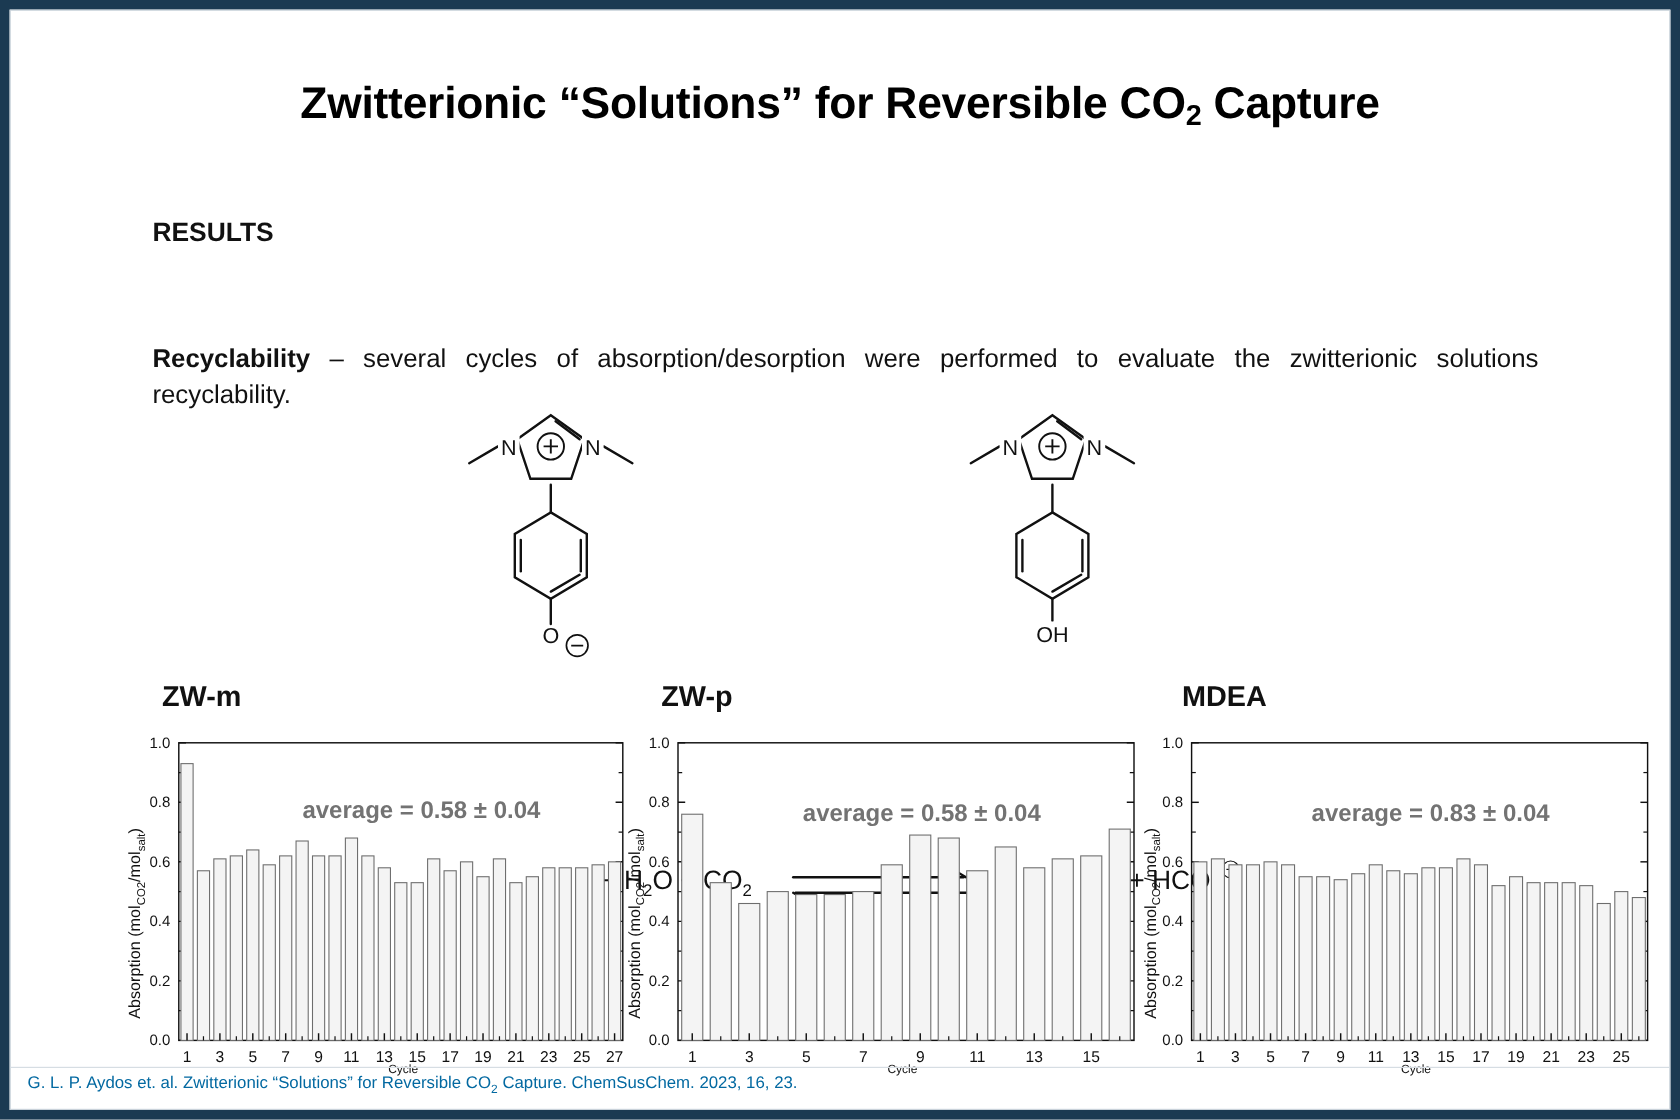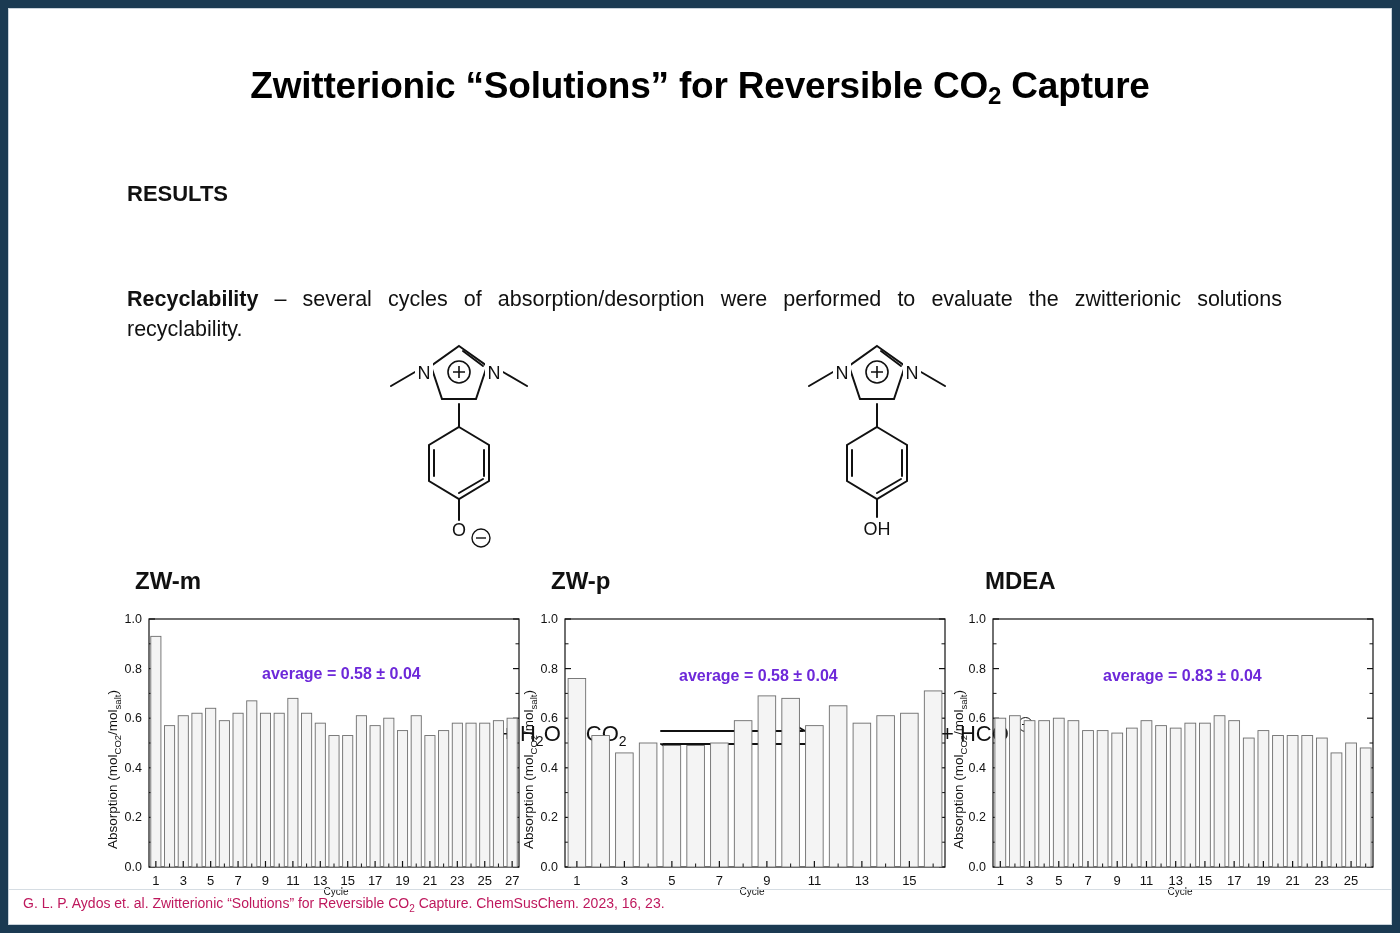--- a/index.html
+++ b/index.html
@@ -90,25 +90,25 @@
     position: absolute;
     transform: rotate(-90deg);
     transform-origin: left top;
     font-size: 13.5px; color: #111; white-space: nowrap;
   }
   .ylabel sub { font-size: 9.5px; }
   .xlabel {
     position: absolute; font-size: 10px; color: #111; text-align: center;
   }
   .avg-note {
-    position: absolute; font-size: 16px; font-weight: bold; color: #6d28d9; white-space: nowrap; margin-left: 10px;
+    position: absolute; font-size: 20px; font-weight: bold; color: #737373; white-space: nowrap;
   }
   .citation {
     position: absolute; left: 14px; bottom: 10px;
-    font-size: 14px; color: #be185d; margin-top: 20px;
+    font-size: 14px; color: #0369a1; margin-top: 20px;
   }
   .citation sub { font-size: 10px; }
   .cite-rule {
     position: absolute; left: 0; bottom: 34px; width: 100%; height: 1px; background: #d6dde3;
   }
   svg text { font-family: "Liberation Sans", sans-serif; }
 </style>
 </head>
 <body>
 

